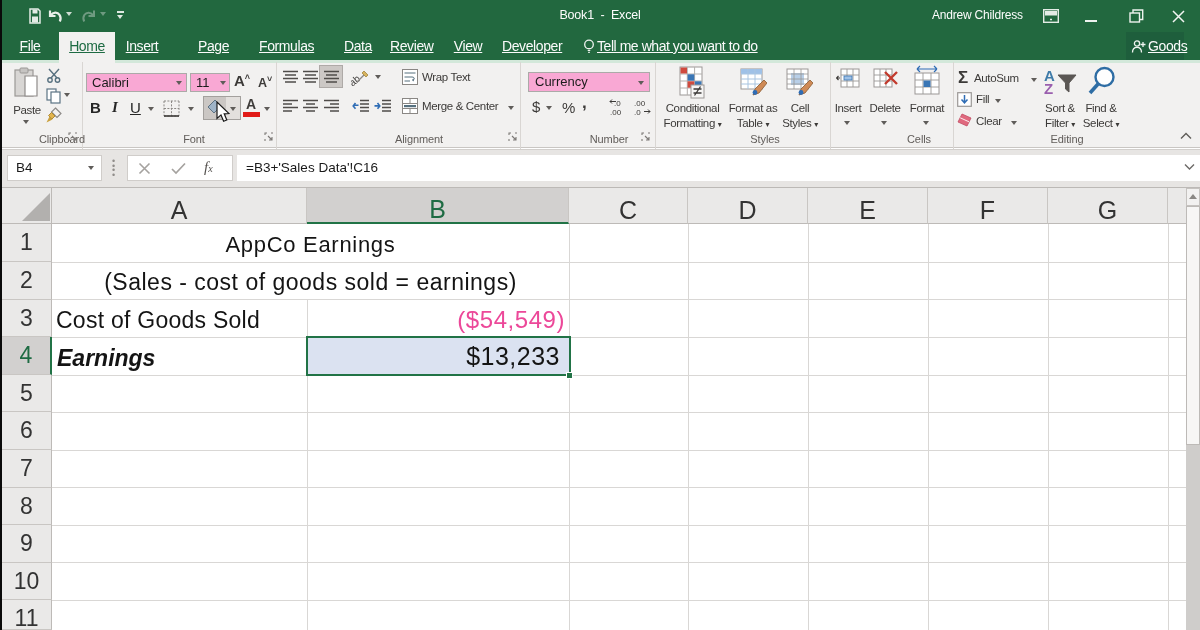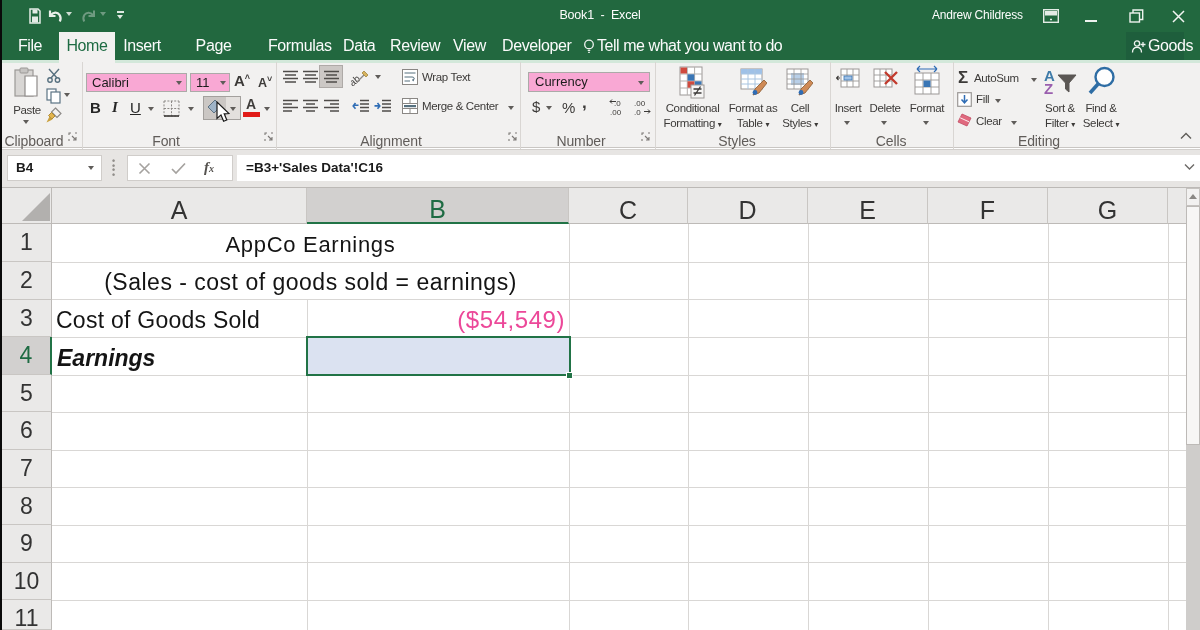--- a/index.html
+++ b/index.html
@@ -4,32 +4,32 @@
 <style>
 * { margin:0; padding:0; box-sizing:border-box; }
 html,body { width:1200px; height:630px; overflow:hidden; }
 body { font-family:"Liberation Sans", sans-serif; background:#fff; }
 #app { position:relative; width:1200px; height:630px; overflow:hidden; background:#fff; }
 .abs { position:absolute; }
 
 #titlebar { left:0; top:0; width:1200px; height:32px; background:#22683f; }
 #tabrow { left:0; top:32px; width:1200px; height:28px; background:#22683f; }
 .ttxt { color:#fdfdfd; font-size:13px; }
-.tab { position:absolute; top:0; height:28px; line-height:28px; color:#fbfbfb; font-size:16px; letter-spacing:-0.4px; text-align:center; }
+.tab { position:absolute; top:0; height:28px; line-height:28px; color:#fbfbfb; font-size:14px; letter-spacing:-0.4px; text-align:center;text-decoration:underline; }
 #hometab { background:#f2f1f0; color:#1e6b43; }
 
 #ribbon { left:0; top:60px; width:1200px; height:88px; background:#f2f1f0; border-bottom:1px solid #c9c6c3; }
 .gsep { position:absolute; top:2px; width:1px; height:142px; background:#d9d6d3; }
-.glabel { position:absolute; top:73px; font-size:14px; letter-spacing:-0.1px; color:#605c59; text-align:center; }
+.glabel { position:absolute; top:73px; font-size:11px; letter-spacing:-0.1px; color:#605c59; text-align:center;margin-left:28px; }
 .rtxt { font-size:11.5px; letter-spacing:-0.35px; color:#3c3a38; }
 .launch { position:absolute; top:72px; width:10px; height:10px; }
 .combo { position:absolute; background:#f9a8d4; border:1px solid #abaaa8; }
 .caret { position:absolute; width:0; height:0; border-left:3.5px solid transparent; border-right:3.5px solid transparent; border-top:4px solid #5f5c59; }
 
-#fbar { left:0; top:149px; width:1200px; height:39px; background:#e7e5e3; border-top:1px solid #d2cfcc; border-bottom:1px solid #bcb9b6;font-weight:bold; }
+#fbar { left:0; top:149px; width:1200px; height:39px; background:#e7e5e3; border-top:1px solid #d2cfcc; border-bottom:1px solid #bcb9b6; }
 
 #grid { left:0; top:188px; width:1200px; height:442px; background:#fff; }
 .colhdr { position:absolute; top:0; height:36px; background:#eae9e8; border-right:1px solid #c9c6c3; border-bottom:1px solid #bdbab7; color:#333; font-size:25px; text-align:center; line-height:45px; }
 .rowhdr { position:absolute; left:2px; width:50px; background:#eae9e8; border-right:1px solid #bdbab7; border-bottom:1px solid #c9c6c3; color:#333; font-size:23px; text-align:center; }
 .vline { position:absolute; width:1px; background:#d9d7d5; }
 .hline { position:absolute; height:1px; background:#d9d7d5; }
 .cell { position:absolute; color:#141414; white-space:nowrap; display:flex; align-items:flex-end; }
 .cr { justify-content:flex-end; }
 .cc { justify-content:center; }
 #leftedge { left:0; top:0; width:2px; height:630px; background:#0a0a0a; z-index:50; }
@@ -78,21 +78,21 @@
 
     <svg class="abs" style="left:1172px;top:10px" width="13" height="13" viewBox="0 0 13 13">
       <path d="M1 1 L12 12 M12 1 L1 12" stroke="#f2f5f2" stroke-width="1.5"></path>
     </svg>
   </div>
   <div class="abs" id="tabrow">
     <div class="tab" style="left:8px;width:44px">File</div>
     <div class="tab" id="hometab" style="left:59px;width:56px">Home</div>
     <div class="tab" style="left:117px;width:50px">Insert</div>
     <div class="tab" style="left:178px;width:71px">Page Layout</div>
-    <div class="tab" style="left:268px;width:55px">Formulas</div>
+    <div class="tab" style="left:259px;width:55px">Formulas</div>
     <div class="tab" style="left:343px;width:30px">Data</div>
     <div class="tab" style="left:390px;width:42px">Review</div>
     <div class="tab" style="left:453px;width:30px">View</div>
     <div class="tab" style="left:502px;width:56px">Developer</div>
 
     <svg class="abs" style="left:583px;top:7px" width="12" height="16" viewBox="0 0 12 16">
       <circle cx="6" cy="5.5" r="4.3" fill="none" stroke="#f0f4f1" stroke-width="1.3"></circle>
       <path d="M4.5 9.5 h3 M4.7 11.5 h2.6 M5.2 13.4 h1.6" stroke="#f0f4f1" stroke-width="1.2"></path>
     </svg>
     <div class="tab" style="left:597px;width:190px;text-align:left;letter-spacing:-0.45px">Tell me what you want to do</div>
@@ -431,20 +431,21 @@
     <div class="hline" style="left:52px;top:412px;width:1134px"></div>
 
     <div class="abs" style="left:306px;top:148px;width:265px;height:40px;border:2px solid #217346;background:#dbe2f1"></div>
     <div class="abs" style="left:566px;top:184px;width:7px;height:7px;background:#217346;border:1px solid #fff"></div>
 
     <div class="cell cc" style="left:52px;top:74px;width:517px;height:34px;font-size:23px;letter-spacing:0.5px">(Sales - cost of goods sold = earnings)</div>
     <div class="cell cc" style="left:52px;top:36px;width:517px;height:34px;font-size:22px;letter-spacing:0.7px">AppCo Earnings</div>
     <div class="cell" style="left:56px;top:112px;width:500px;height:34px;font-size:23px;letter-spacing:0.25px">Cost of Goods Sold</div>
     <div class="cell cr" style="left:307px;top:112px;width:258px;height:34px;font-size:24px;letter-spacing:0.55px;color:#ec4899">($54,549)</div>
     <div class="cell" style="left:57px;top:149px;width:500px;height:35px;font-size:23px;font-weight:bold;font-style:italic">Earnings</div>
+    <div class="cell cr" style="left:307px;top:150px;width:253px;height:33px;font-size:25px;letter-spacing:0.5px">$13,233</div>
 
     <div class="abs" style="left:1186px;top:0;width:14px;height:442px;background:#cfcdcb"></div>
     <div class="abs" style="left:1186px;top:0;width:14px;height:18px;background:#f2f1f0;border:1px solid #c5c2bf"></div>
     <div class="abs" style="left:1189px;top:6px;width:0;height:0;border-left:4px solid transparent;border-right:4px solid transparent;border-bottom:5px solid #8a8784"></div>
     <div class="abs" style="left:1186px;top:18px;width:14px;height:239px;background:#f7f6f5;border:1px solid #bdbab7"></div>
   </div>
 
   <svg class="abs" style="left:214px;top:101px;z-index:60" width="16" height="24" viewBox="0 0 16 24">
     <path d="M3 1 L3 17.5 L7 13.9 L9.6 20.3 L12.8 19 L10.2 12.8 L15 12.5 Z" fill="#fff" stroke="#1a1a1a" stroke-width="1.2"></path>
   </svg>

